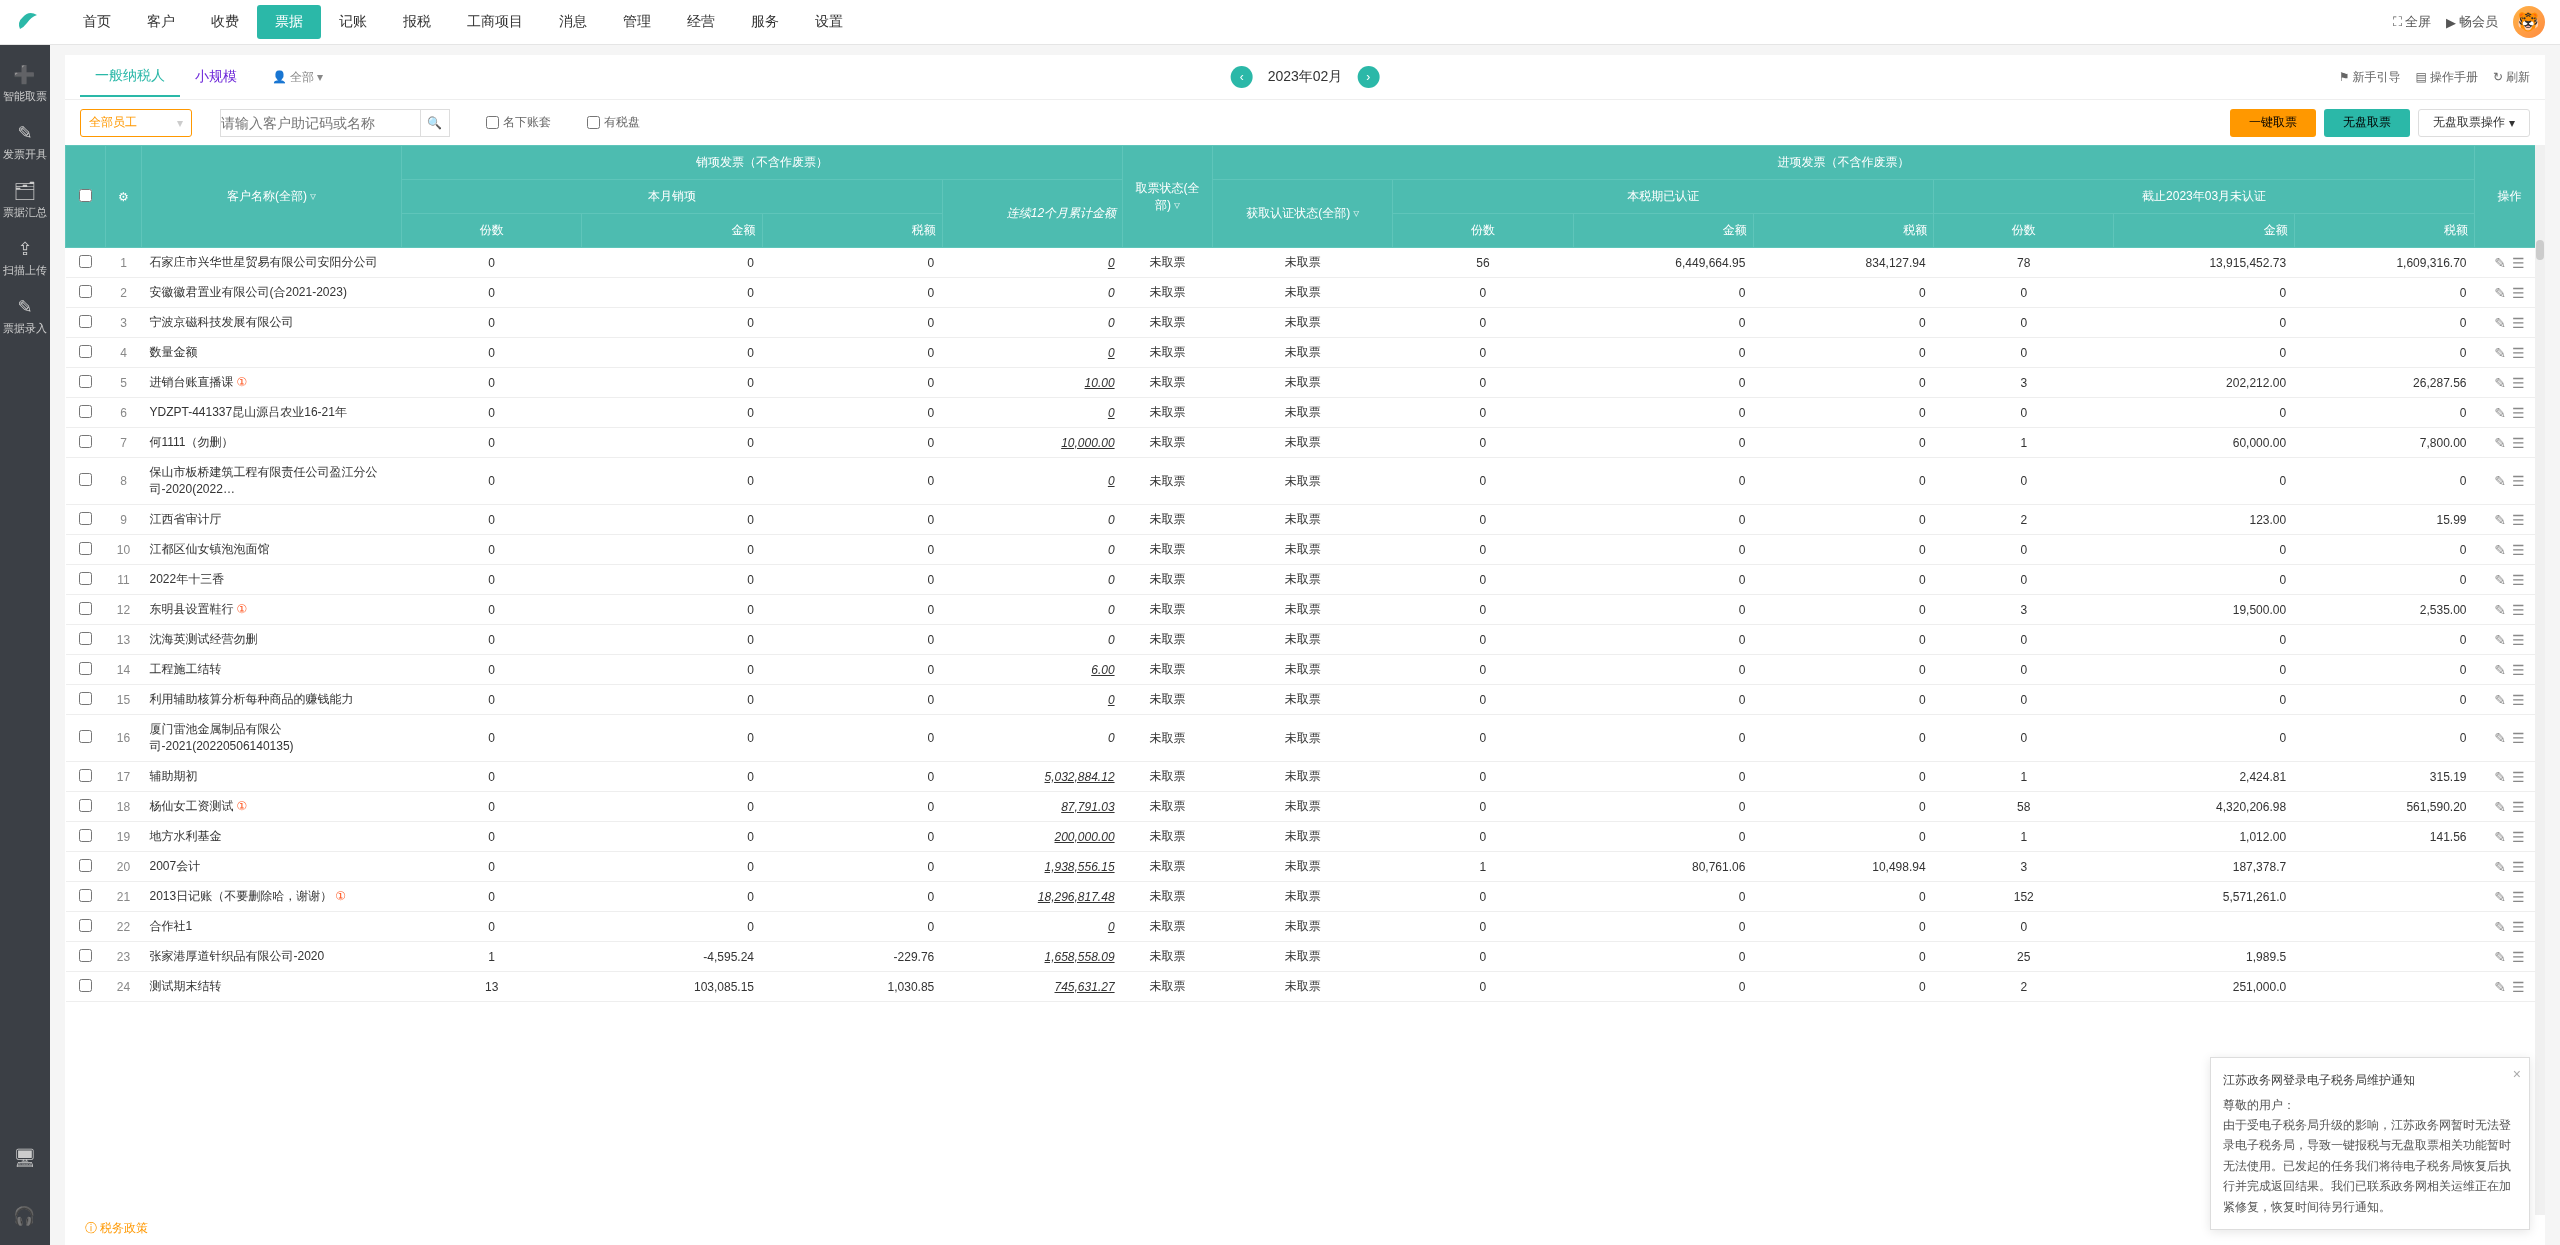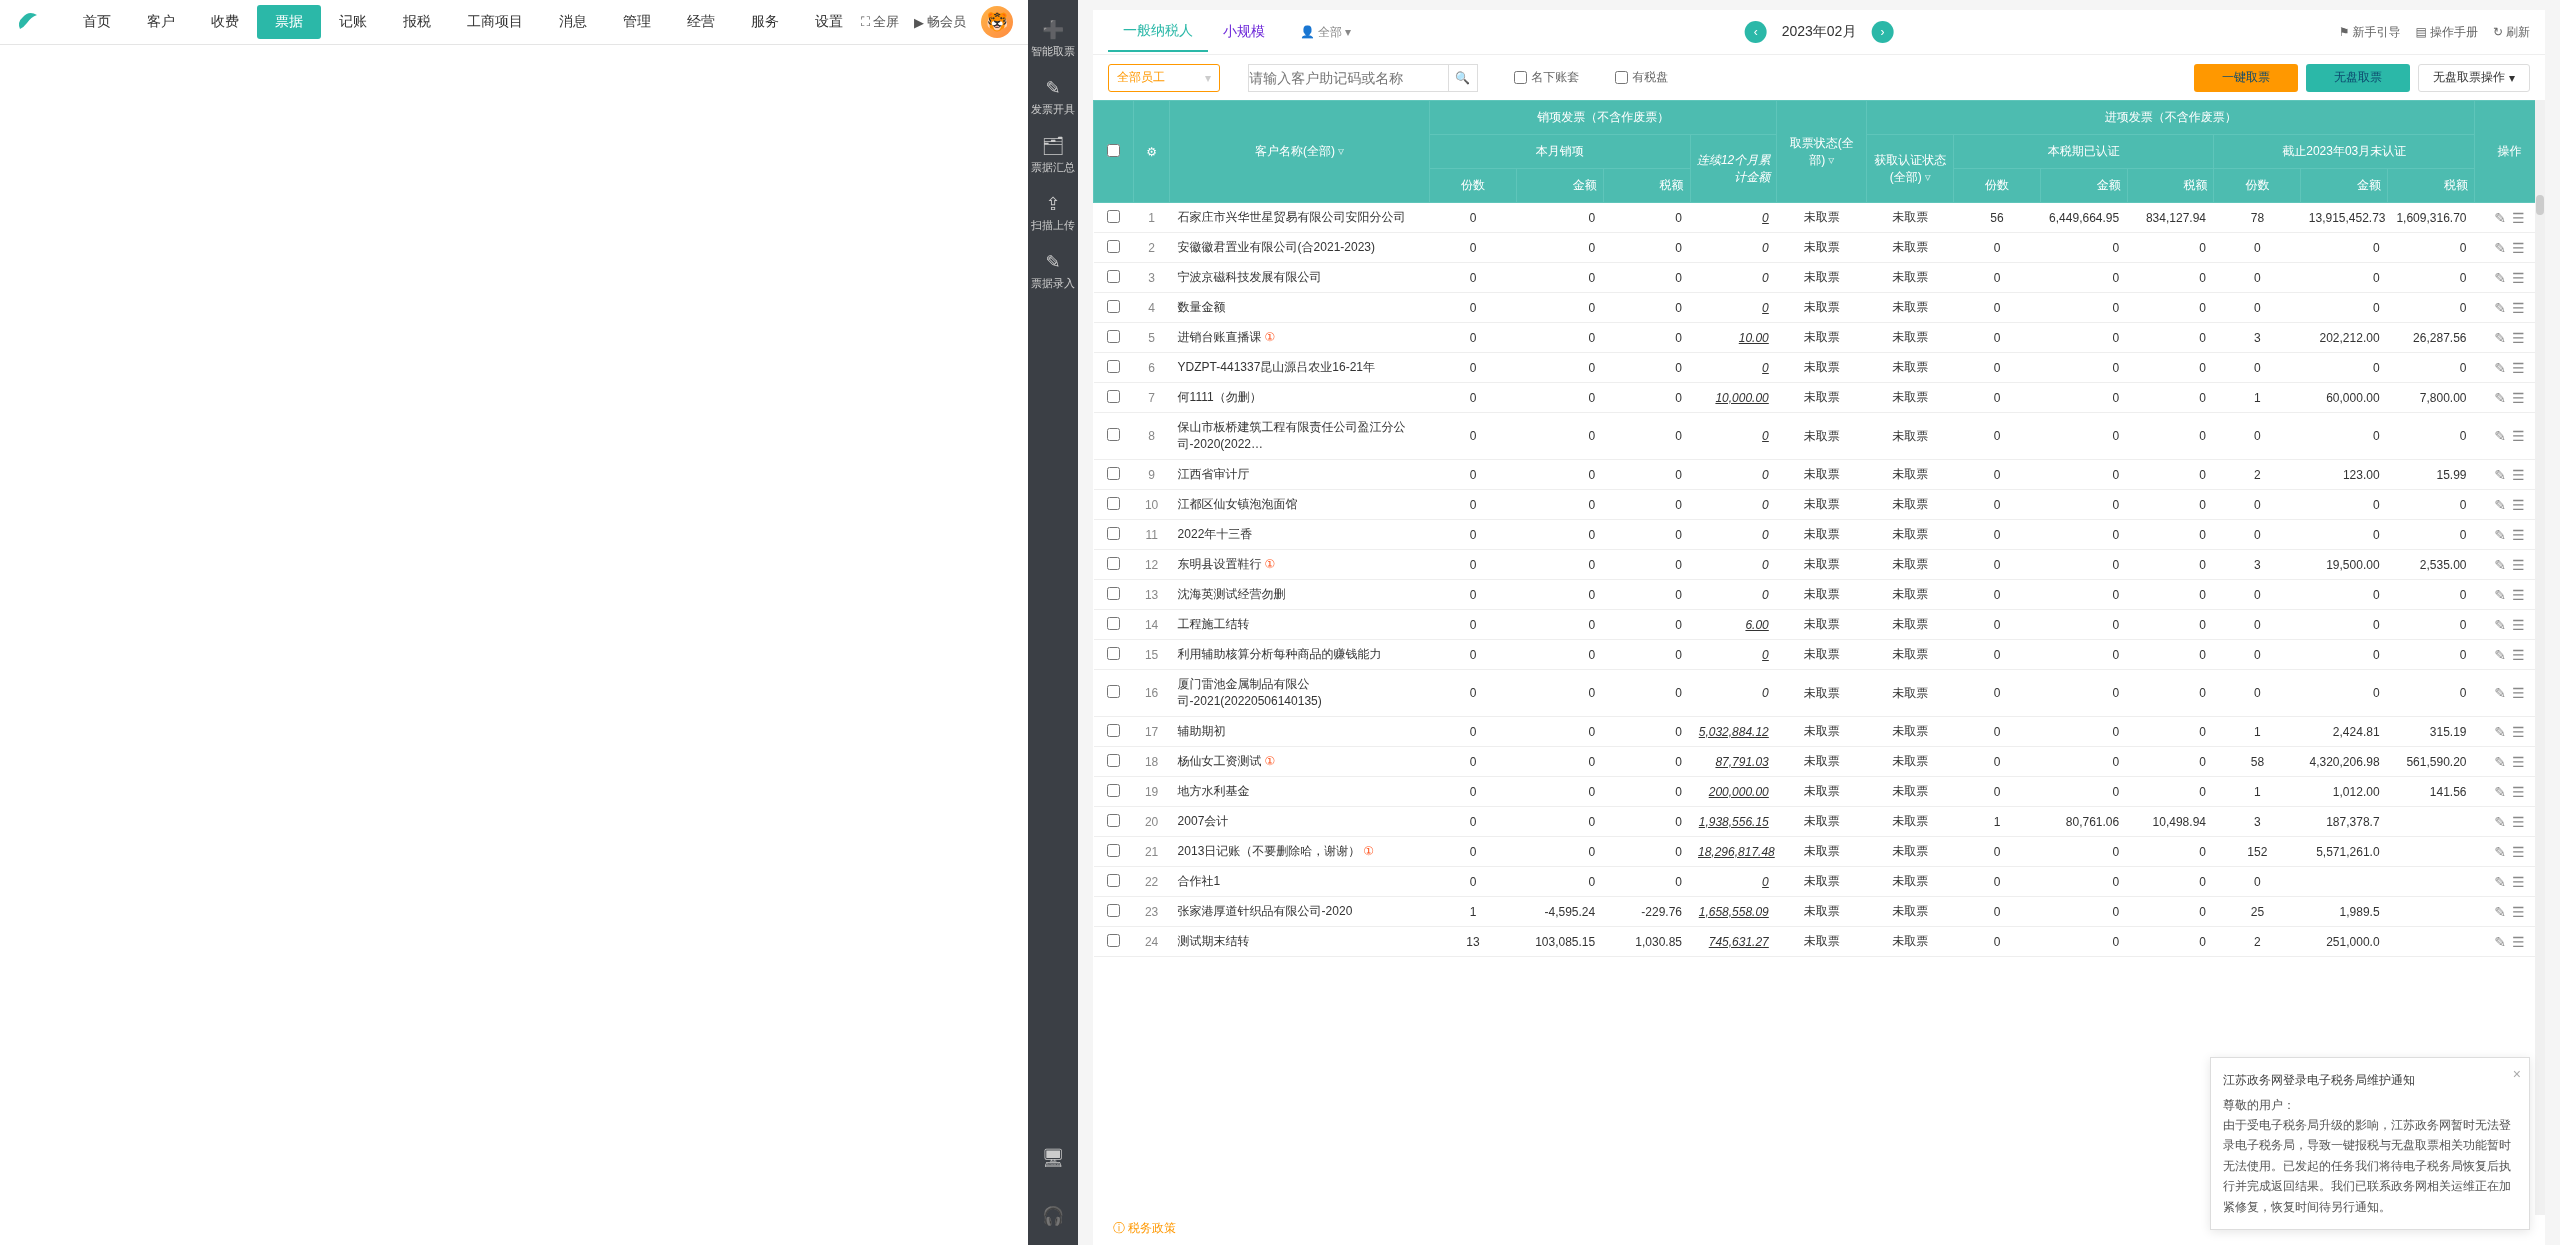--- a/index.html
+++ b/index.html
@@ -1,17 +1,17 @@
 <!DOCTYPE html>
 <html><head>
 <meta charset="utf-8">
 <style>
 * { box-sizing: border-box; margin: 0; padding: 0; }
 body { font-family: "Microsoft YaHei", Arial, sans-serif; font-size: 12px; color: #333; background: #fff; overflow: hidden; }
-.app { display: flex; flex-direction: row; height: 1245px; width: 2560px; }
+.app { display: flex; flex-direction: column; height: 1245px; width: 2560px; }
 .topbar { height: 45px; background: #fff; border-bottom: 1px solid #e5e5e5; display: flex; align-items: center; padding: 0 15px; position: relative; }
 .logo { width: 30px; height: 30px; margin-right: 20px; }
 .logo svg { width: 30px; height: 30px; }
 .nav { display: flex; gap: 0; }
 .nav-item { padding: 8px 18px; cursor: pointer; color: #333; font-size: 14px; }
 .nav-item.active { background: #2bb8a8; color: #fff; border-radius: 3px; }
 .topbar-right { margin-left: auto; display: flex; align-items: center; gap: 15px; color: #555; font-size: 13px; }
 .topbar-right .item { display: flex; align-items: center; gap: 3px; cursor: pointer; }
 .avatar { width: 32px; height: 32px; border-radius: 50%; background: linear-gradient(135deg, #ffb347, #ff8c42); display: flex; align-items: center; justify-content: center; font-size: 18px; }
 .body { flex: 1; display: flex; overflow: hidden; }
@@ -32,21 +32,21 @@
 .tabs-right .link { cursor: pointer; display: flex; align-items: center; gap: 3px; }
 .filter-row { height: 45px; display: flex; align-items: center; padding: 0 15px; gap: 28px; }
 .select-emp { border: 1px solid #ff9800; border-radius: 3px; height: 28px; display: flex; align-items: center; padding: 0 8px; color: #ff9800; gap: 40px; cursor: pointer; }
 .select-emp::after { content: "▾"; color: #ccc; }
 .search-box { display: flex; }
 .search-input { border: 1px solid #ddd; height: 28px; width: 200px; padding: 0 0; font-size: 14px; border-right: none; }
 .search-btn { border: 1px solid #ddd; height: 28px; width: 30px; background: #fff; cursor: pointer; display: flex; align-items: center; justify-content: center; }
 .chk-label { display: flex; align-items: center; gap: 4px; color: #666; margin-left: 8px; }
 .chk-label input { cursor: pointer; }
 .filter-right { margin-left: auto; display: flex; gap: 8px; align-items: center; }
-.btn { height: 28px; padding: 0 28px; border: none; border-radius: 3px; cursor: pointer; font-size: 12px; background: #ff9800; color: #0c4a6e; }
+.btn { height: 28px; padding: 0 19px; border: none; border-radius: 3px; cursor: pointer; font-size: 12px; background: #ff9800; color: #000000; }
 .btn.teal { background: #2bb8a8; }
 .btn-outline { height: 28px; padding: 0 14px; border: 1px solid #ddd; border-radius: 3px; cursor: pointer; font-size: 12px; background: #fff; color: #333; display: flex; align-items: center; gap: 4px; }
 .table-wrap { flex: 1; overflow: auto; position: relative; }
 table { border-collapse: collapse; width: 100%; table-layout: fixed; }
 thead th { background: #4dbcb0; color: #fff; font-weight: normal; font-size: 12px; padding: 8px 6px; border: 1px solid #5fc5ba; text-align: center; position: sticky; top: 0; }
 thead tr:first-child th { position: sticky; top: 0; }
 tbody td { border-bottom: 1px solid #eee; padding: 6px 8px; font-size: 12px; color: #333; height: 28px; }
 .col-chk { width: 40px; text-align: center; }
 .col-gear { width: 36px; text-align: center; }
 .col-idx { width: 40px; text-align: center; color: #888; }

